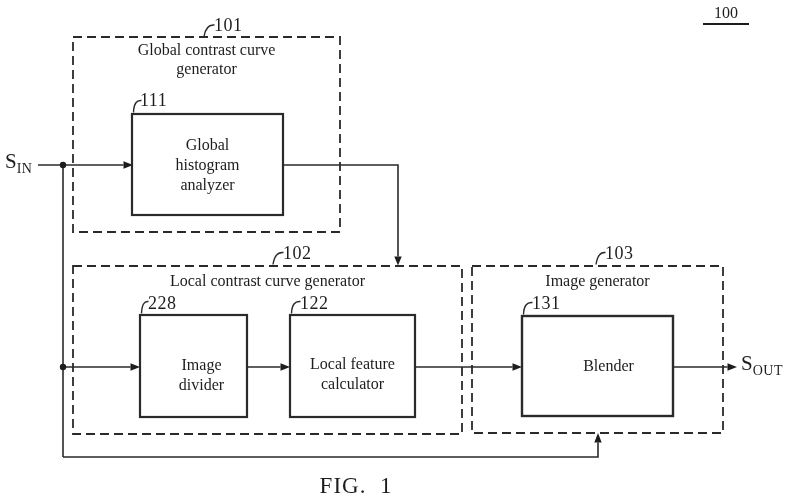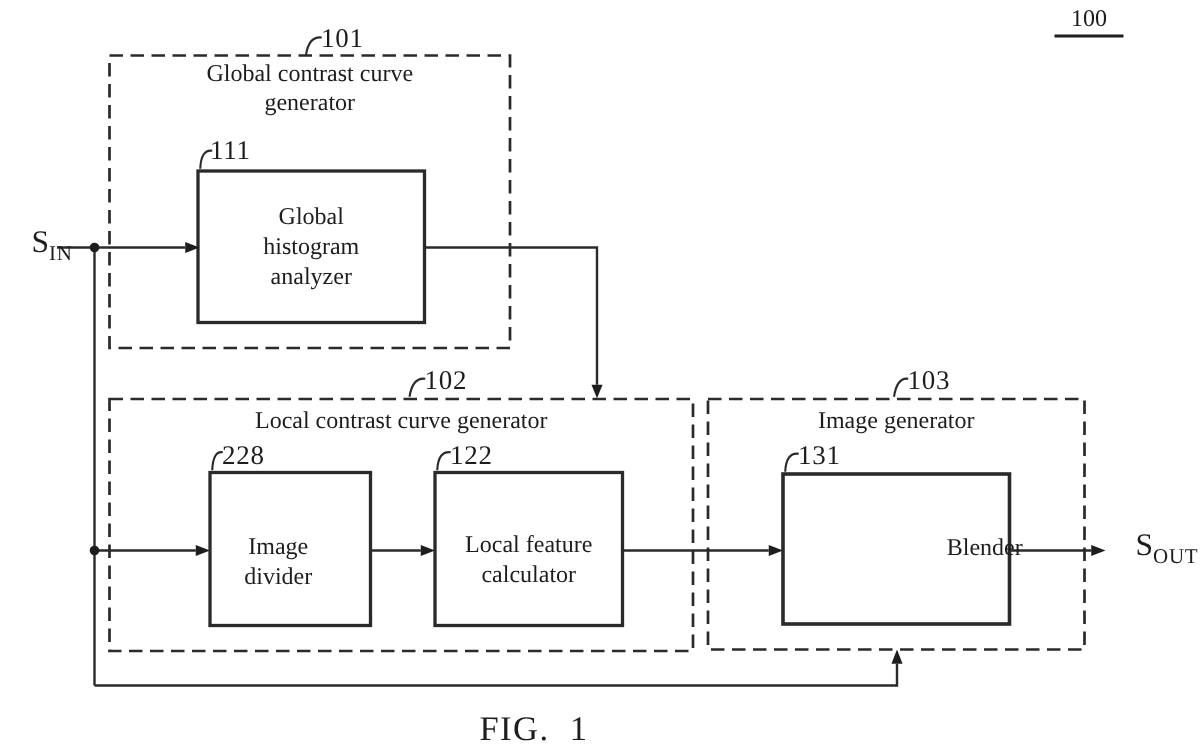--- a/index.html
+++ b/index.html
@@ -14,21 +14,21 @@
   .group-title{text-align:center;font-size:16px;line-height:19px;}
   .group-title span{display:inline-block;}
   .block-label{
     position:absolute;display:flex;align-items:center;justify-content:center;
     text-align:center;font-size:16px;line-height:20px;
   }
   .diagram-ref{
     text-align:center;font-size:16px;line-height:1.15;
     border-bottom:2px solid #1d1d1d;padding:0 3px 1px 3px;
   }
-  .signal{font-size:21px;line-height:1;white-space:nowrap;margin-left:16px;}
+  .signal{font-size:21px;line-height:1;white-space:nowrap;}
   .signal .sub{font-size:14px;position:relative;top:5px;letter-spacing:0.5px;}
   .caption{left:0;top:473px;width:712px;text-align:center;font-size:23px;white-space:pre;letter-spacing:1px;}
 </style>
 </head>
 <body>
 
 <div id="stage">
 
   <svg id="wires" viewBox="0 0 800 504" xmlns="http://www.w3.org/2000/svg">
     <g fill="none" stroke="#2a2a2a">
@@ -90,27 +90,27 @@
   <div class="abs group-title" style="left:73px;top:271px;width:389px;">
     <span>Local contrast curve generator</span>
   </div>
   <div class="abs group-title" style="left:472px;top:271px;width:251px;">
     <span>Image generator</span>
   </div>
 
   <div class="block-label" style="left:132px;top:114px;width:151px;height:101px;">
     <span style="max-width:95px;">Global histogram analyzer</span>
   </div>
-  <div class="block-label" style="left:132px;top:315px;width:107px;height:120px;">
+  <div class="block-label" style="left:148px;top:315px;width:107px;height:120px;">
     <span style="max-width:62px;">Image divider</span>
   </div>
   <div class="block-label" style="left:290px;top:315px;width:125px;height:118px;">
     <span style="max-width:105px;">Local feature calculator</span>
   </div>
-  <div class="block-label" style="left:522px;top:316px;width:173px;height:100px;margin-left:48px;">
+  <div class="block-label" style="left:522px;top:316px;width:173px;height:100px;">
     <span>Blender</span>
   </div>
 
   <div class="abs signal" style="left:5px;top:151px;"><span>S</span><span class="sub">IN</span></div>
   <div class="abs signal" style="left:741px;top:353px;"><span>S</span><span class="sub">OUT</span></div>
 
   <div class="abs caption">FIG.  1</div>
 
 </div>
 

